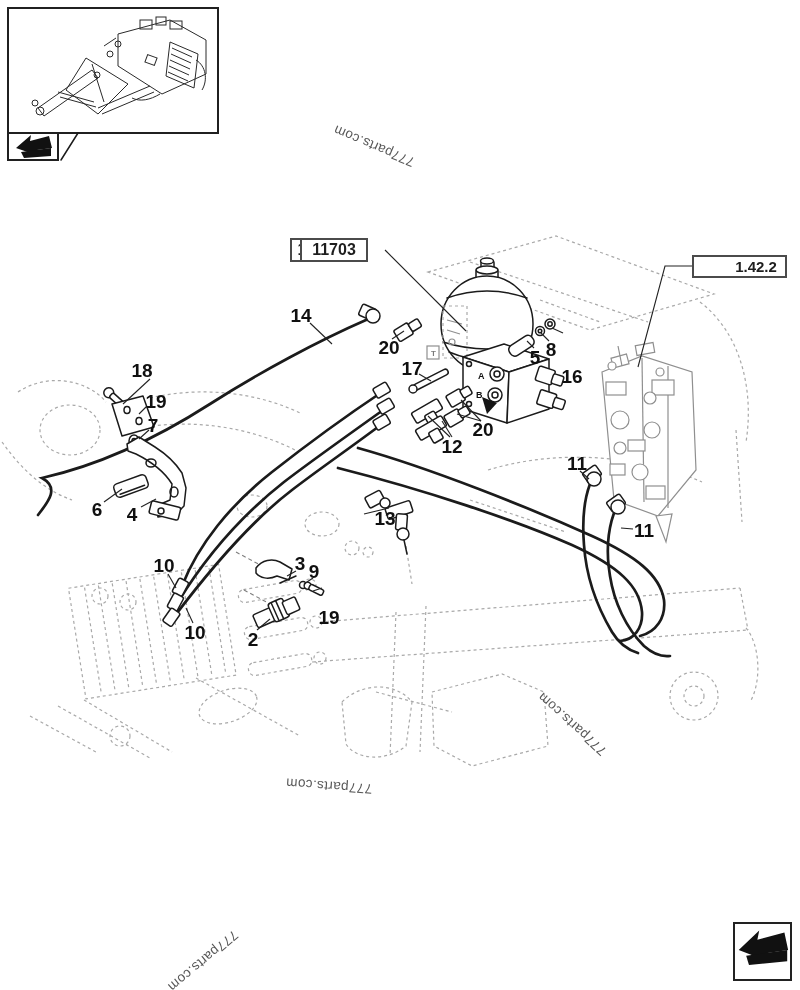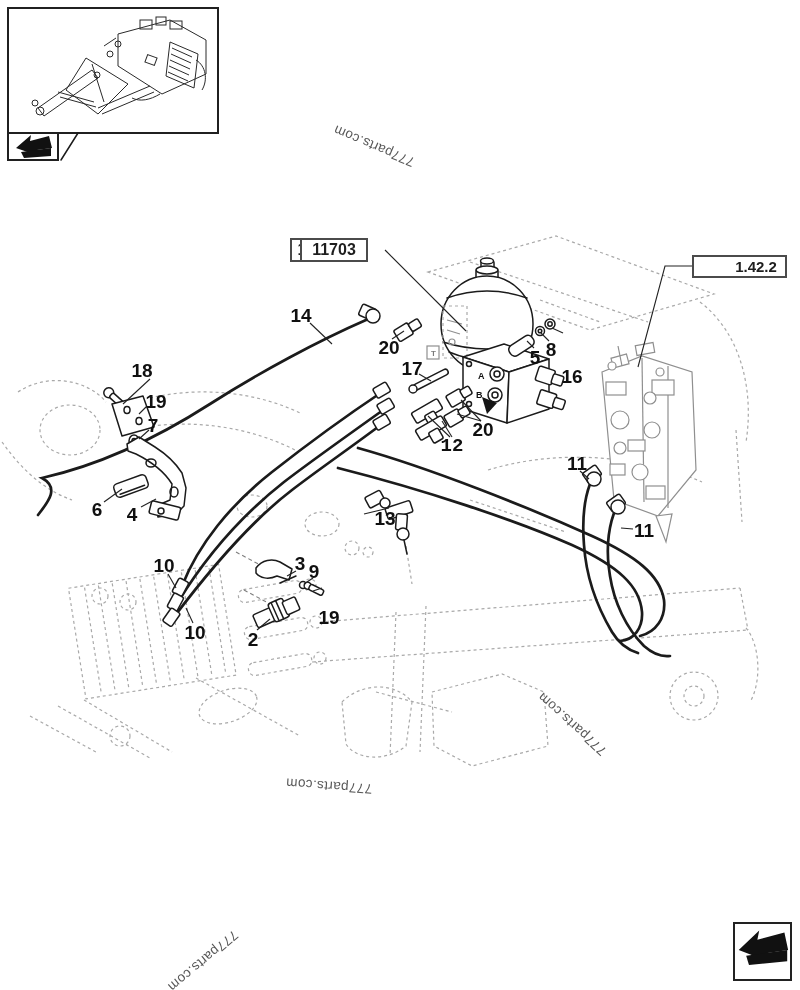--- a/index.html
+++ b/index.html
@@ -350,21 +350,21 @@
     <span class="callout" style="left: 389px; top: 347px;">20</span>
     <span class="callout" style="left: 412px; top: 368px;">17</span>
     <span class="callout" style="left: 535px; top: 357px;">5</span>
     <span class="callout" style="left: 551px; top: 349px;">8</span>
     <span class="callout" style="left: 572px; top: 340px; margin-top: 36px;">16</span>
     <span class="callout" style="left: 142px; top: 370px;">18</span>
     <span class="callout" style="left: 156px; top: 401px;">19</span>
     <span class="callout" style="left: 153px; top: 425px;">7</span>
     <span class="callout" style="left: 97px; top: 509px;">6</span>
     <span class="callout" style="left: 132px; top: 514px;">4</span>
-    <span class="callout" style="left: 452px; top: 446px; font-family: Liberation Mono, monospace;">12</span>
+    <span class="callout" style="left: 452px; top: 446px;">12</span>
     <span class="callout" style="left: 483px; top: 429px;">20</span>
     <span class="callout" style="left: 577px; top: 463px;">11</span>
     <span class="callout" style="left: 644px; top: 530px;">11</span>
     <span class="callout" style="left: 353px; top: 518px; margin-left: 32px;">13</span>
     <span class="callout" style="left: 164px; top: 565px;">10</span>
     <span class="callout" style="left: 195px; top: 632px;">10</span>
     <span class="callout" style="left: 300px; top: 563px;">3</span>
     <span class="callout" style="left: 314px; top: 571px;">9</span>
     <span class="callout" style="left: 329px; top: 581px; margin-top: 36px;">19</span>
     <span class="callout" style="left: 253px; top: 639px;">2</span>

